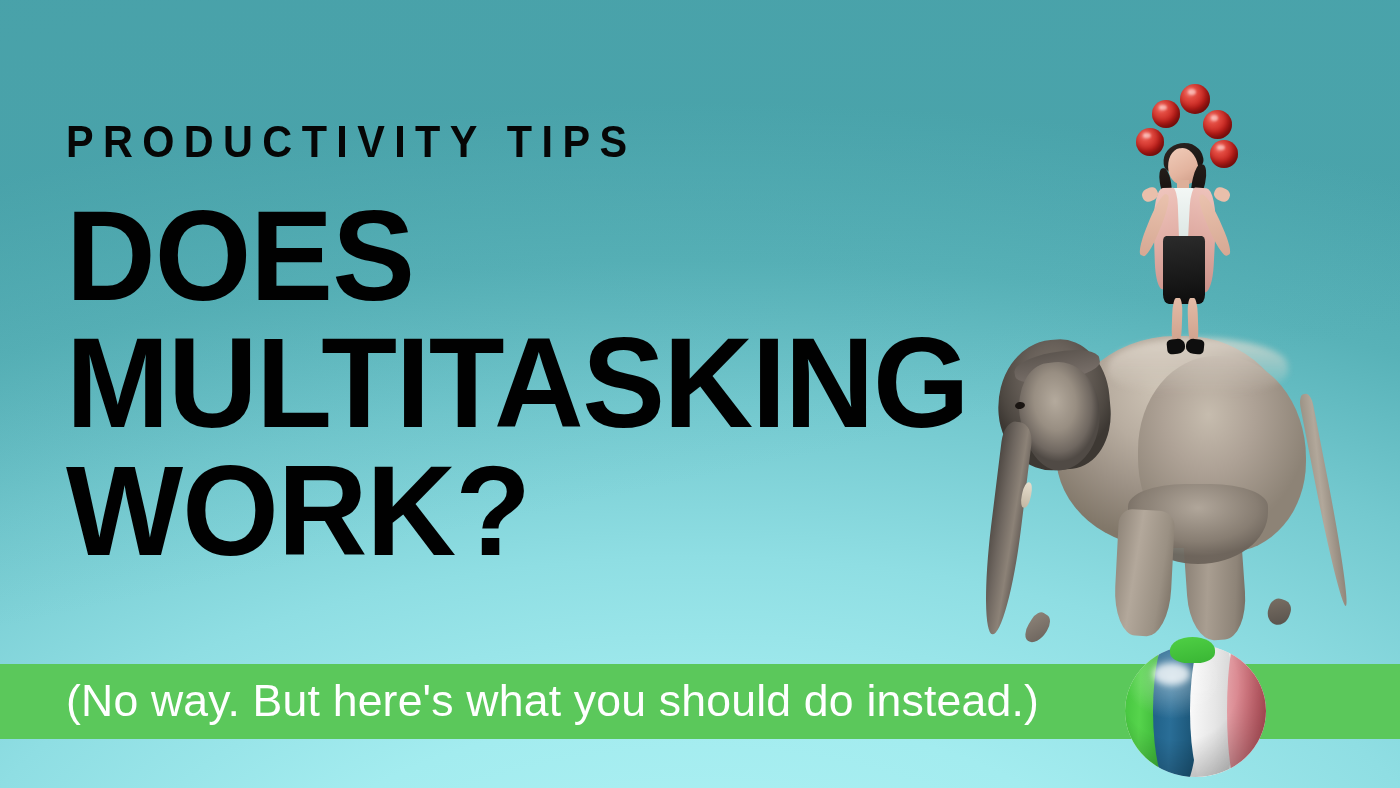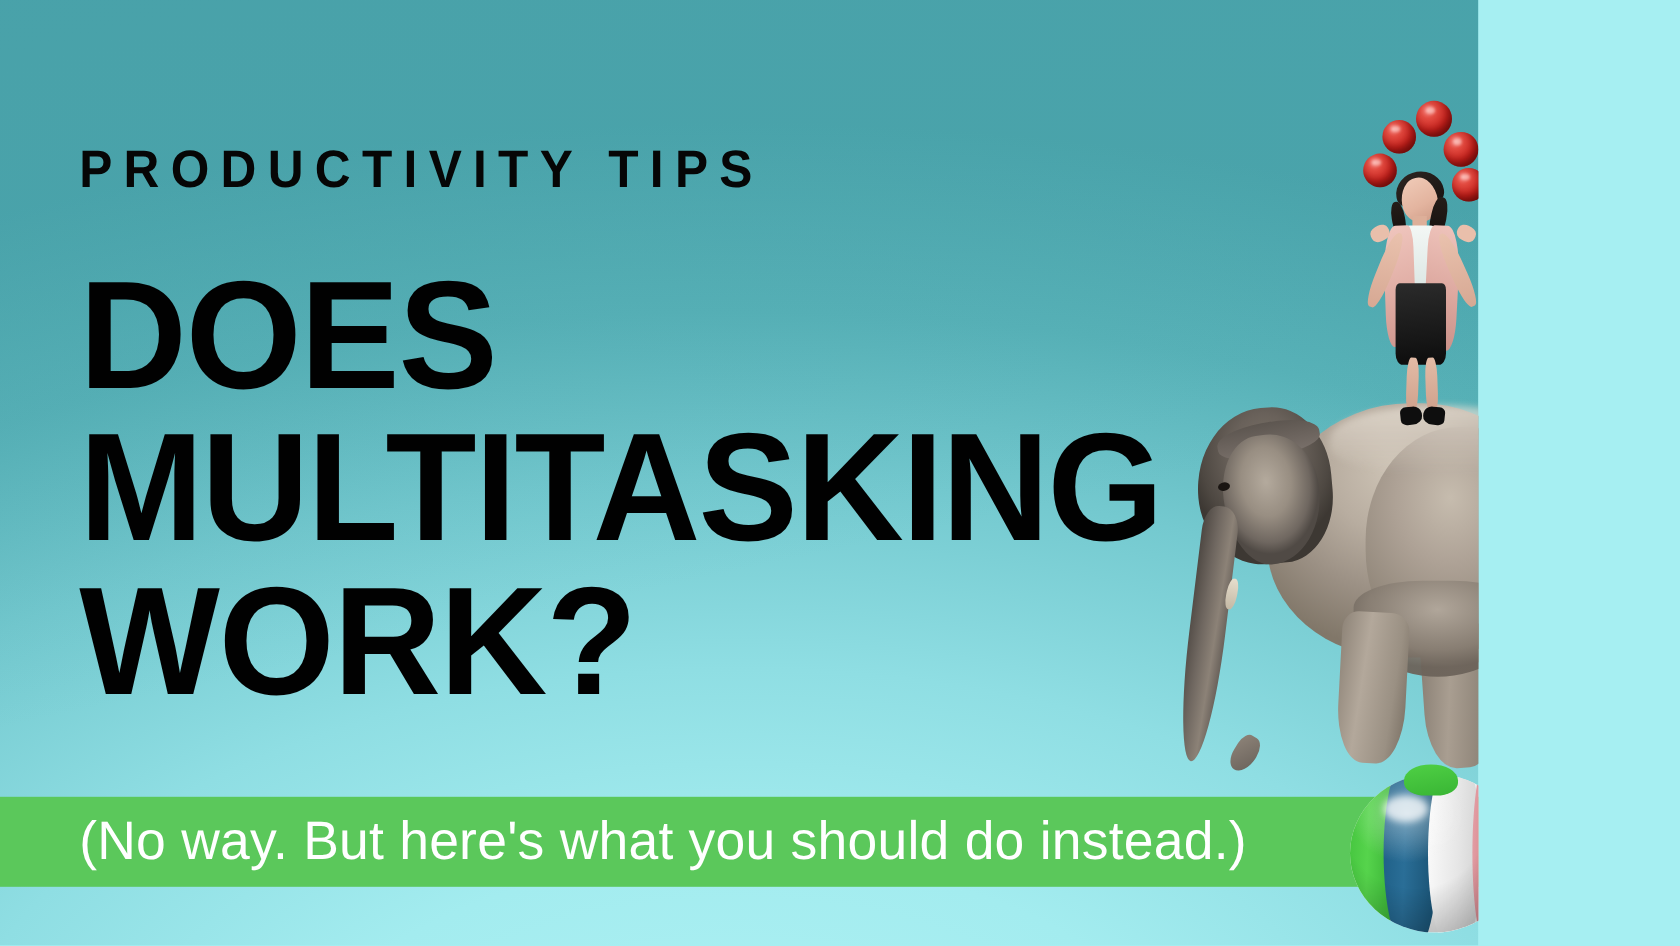--- a/index.html
+++ b/index.html
@@ -4,21 +4,21 @@
 <style>
   * { margin:0; padding:0; box-sizing:border-box; }
   html, body { width:1400px; height:788px; overflow:hidden; }
   body {
     font-family:"Liberation Sans", sans-serif;
     background:#A6EFF2;
   }
 
   #stage {
     position:relative;
-    width:1232px; height:788px;
+    width:1400px; height:788px;
     overflow:hidden;
   }
 
   
   .bg-base {
     position:absolute; inset:0;
     background:
       radial-gradient(120% 105% at 50% 118%, #B0F2F4 0%, #A3ECEF 26%, #8FDEE3 45%, #74C9CF 64%, #58B2B8 81%, #4AA4AB 100%);
   }
   .bg-tint {
@@ -35,21 +35,21 @@
     font-size:44px;
     letter-spacing:10px;
     color:#060606;
     line-height:1;
     transform:scaleX(0.94);
     transform-origin:left center;
     white-space:nowrap;
   }
 
   .headline {
-    margin-top:52px;
+    margin-top:28px;
     font-family:"Liberation Sans Narrow","Liberation Sans", sans-serif;
     font-weight:700;
     color:#010101;
     line-height:0.995;
     letter-spacing:-1px;
     white-space:nowrap;
   }
   .hl-line { font-size:128px; display:block; transform:scaleX(0.97); transform-origin:left center; }
   .hl-line.l1 { letter-spacing:-1px; }
   .hl-line.l2 { letter-spacing:-1.5px; }

